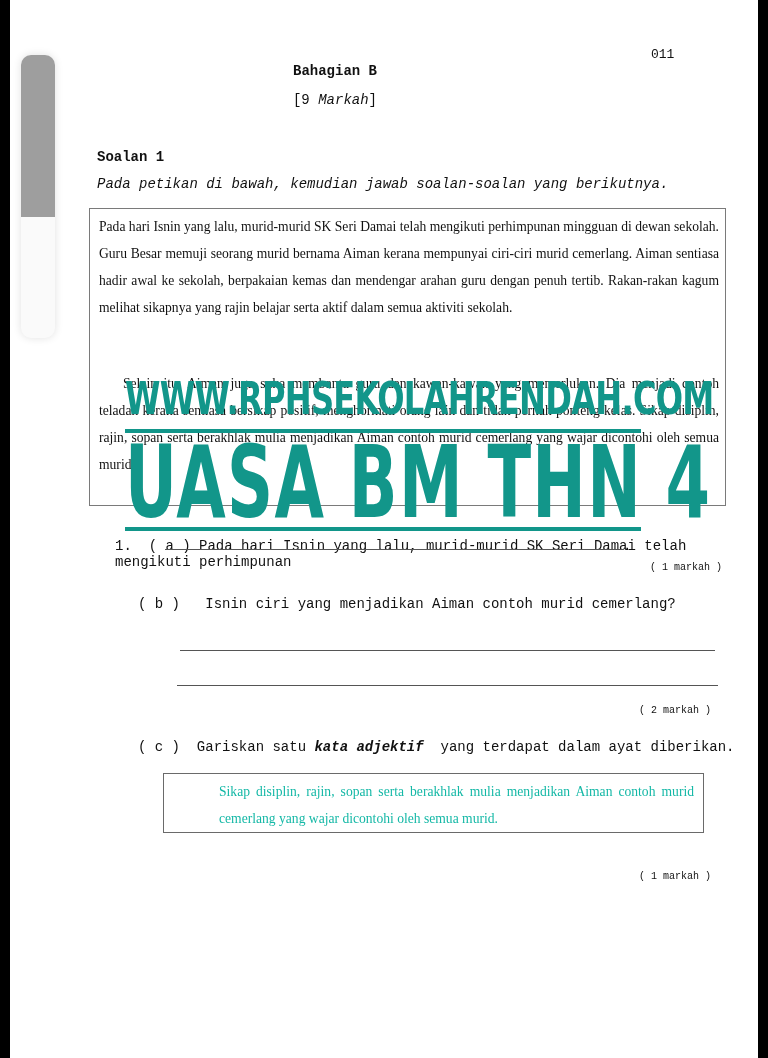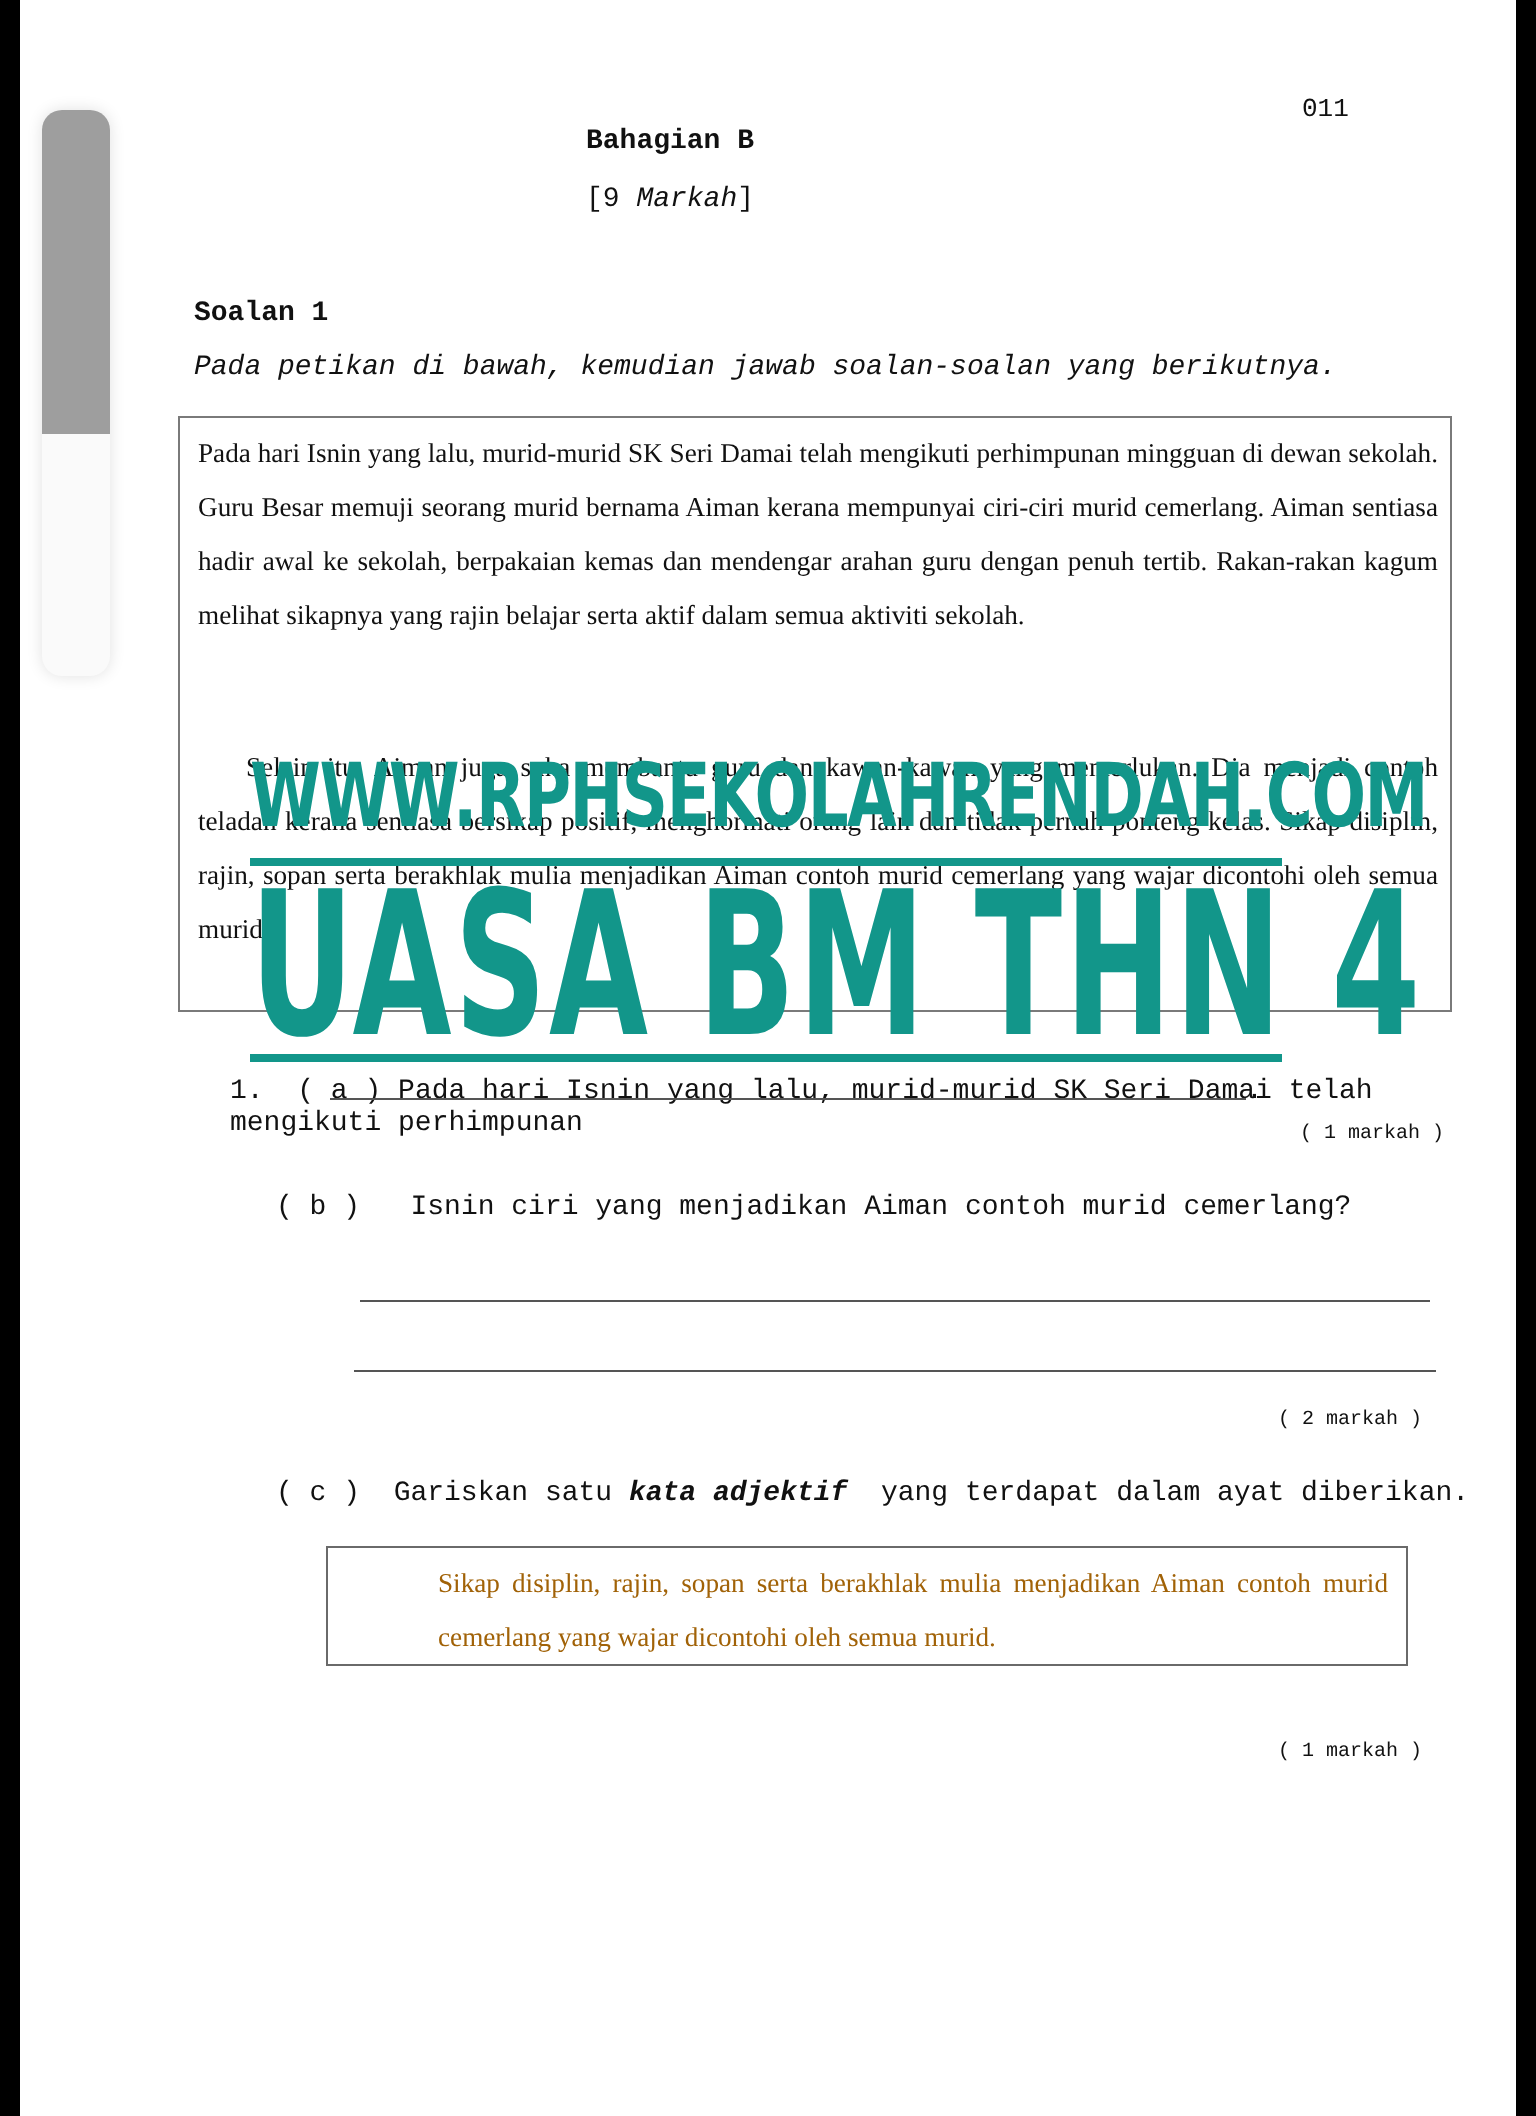--- a/index.html
+++ b/index.html
@@ -20,21 +20,21 @@
   .para { position:absolute; left:9px; width:620px; font-size:13.6px; line-height:27px; text-align:justify; color:#111; }
   .p1 { top:4px; }
   .p2 { top:161px; text-indent:24px; }
   .wm1 { position:absolute; left:125px; top:374px; width:516px; font-family:"DejaVu Sans", sans-serif; font-weight:bold; font-size:44px; color:#12968a; letter-spacing:-1px; transform:scaleX(0.73); transform-origin:left top; white-space:nowrap; line-height:50px; }
   .wm-line { position:absolute; left:125px; width:516px; height:4px; background:#12968a; }
   .wm2 { position:absolute; left:125px; top:430px; font-family:"DejaVu Sans", sans-serif; font-weight:bold; font-size:100px; color:#12968a; transform:scaleX(0.64); transform-origin:left top; white-space:nowrap; line-height:105px; letter-spacing:2px; }
   .q { font-size:14px; }
   .line { position:absolute; height:1px; background:#555; }
   .markah { font-size:10px; }
   .cbox { position:absolute; left:163px; top:773px; width:541px; height:60px; border:1px solid #6a6a6a; box-sizing:border-box; }
-  .cbox .t { position:absolute; left:55px; top:4px; width:475px; font-size:13.6px; line-height:27px; text-align:justify; color:#a16207; }
+  .cbox .t { position:absolute; left:55px; top:4px; width:475px; font-size:13.6px; line-height:27px; text-align:justify; color:#14b8a6; }
 </style>
 </head>
 <body>
 
 <div class="frame"></div>
 <div class="left-curve"></div>
 
 <div class="page"></div>
 
 <div class="scrollbar">

